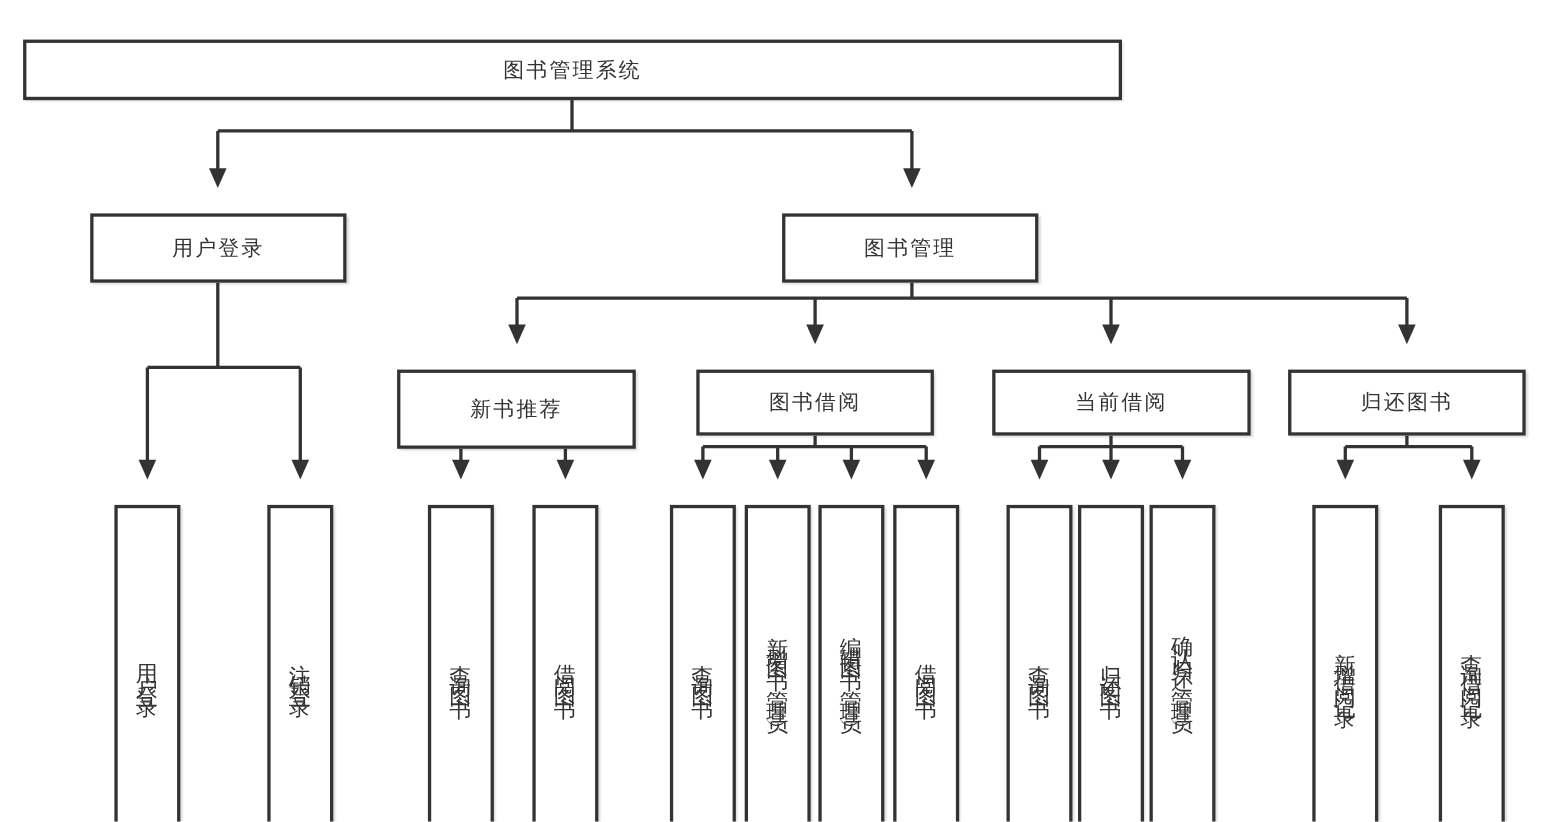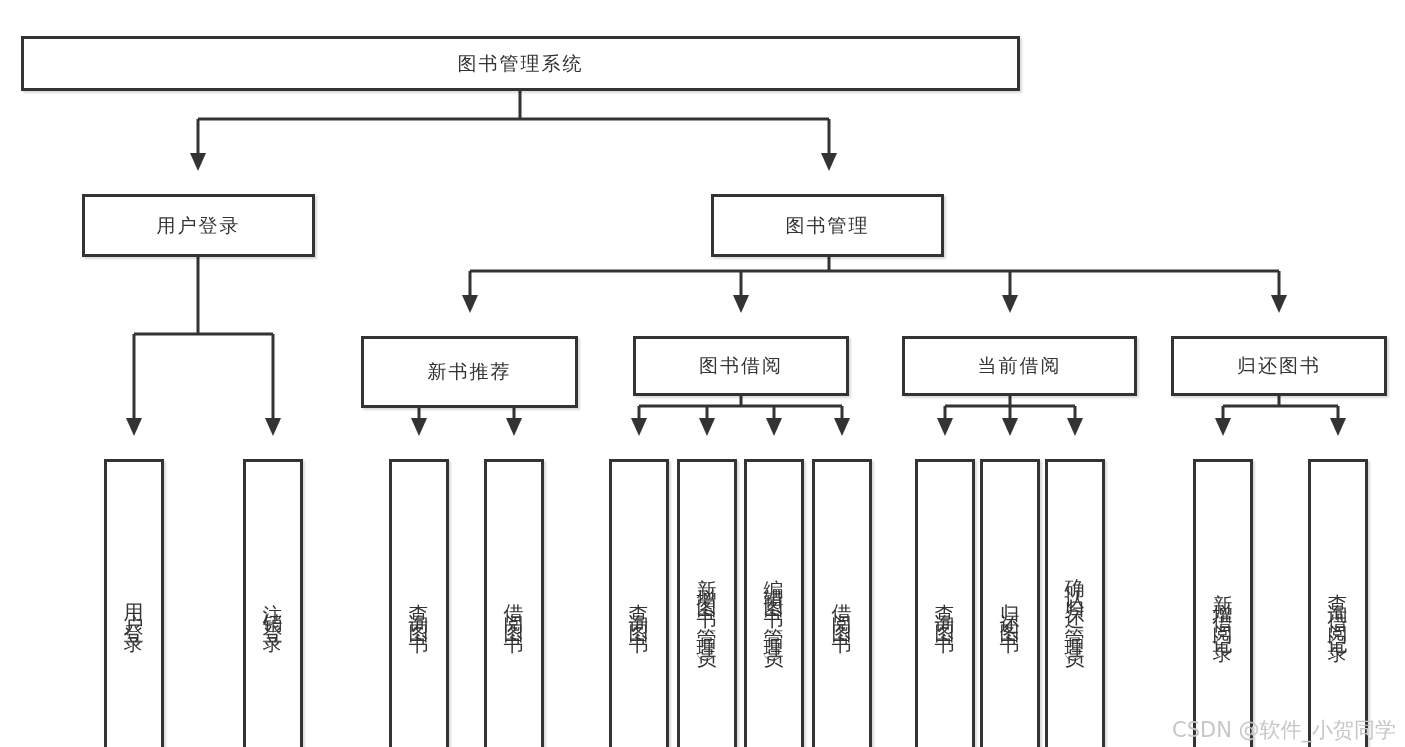--- a/index.html
+++ b/index.html
@@ -139,15 +139,14 @@
   <div class="box box--v leaf n-l4">查询图书</div>
   <div class="box box--v leaf n-l5">新增图书（管理员）</div>
   <div class="box box--v leaf n-l6">编辑图书（管理员）</div>
   <div class="box box--v leaf n-l7">借阅图书</div>
   <div class="box box--v leaf n-l8">查询图书</div>
   <div class="box box--v leaf n-l9">归还图书</div>
   <div class="box box--v leaf n-l10">确认归还（管理员）</div>
   <div class="box box--v leaf n-l11">新增借阅记录</div>
   <div class="box box--v leaf n-l12">查询借阅记录</div>
 
-  <div id="watermark">CSDN @软件_小贺同学</div>
 
 </div>
 
 </body></html>

